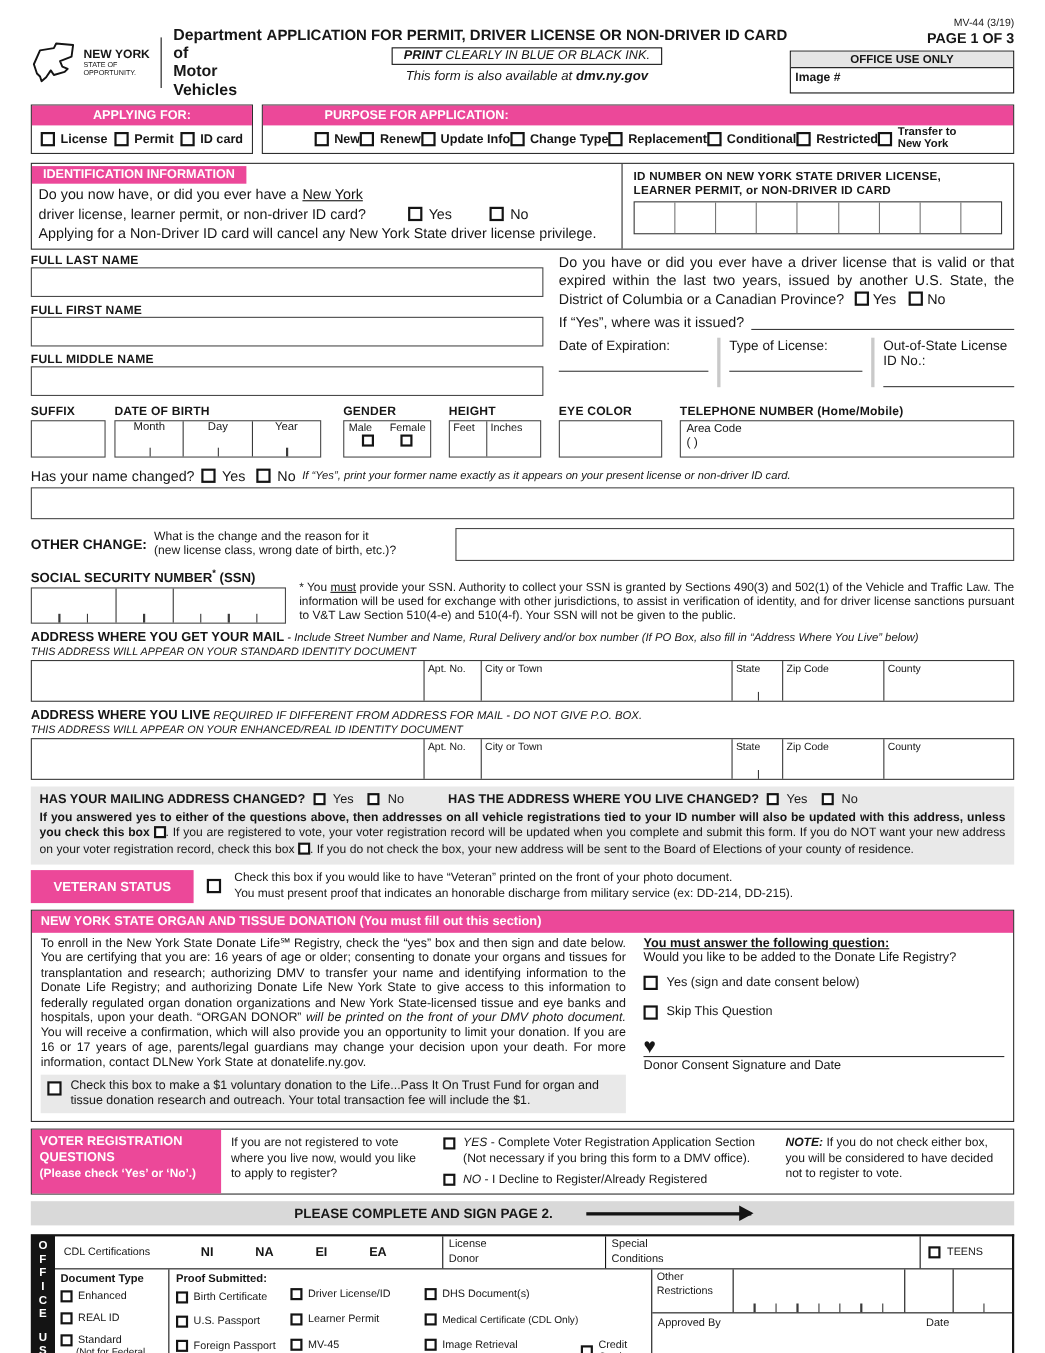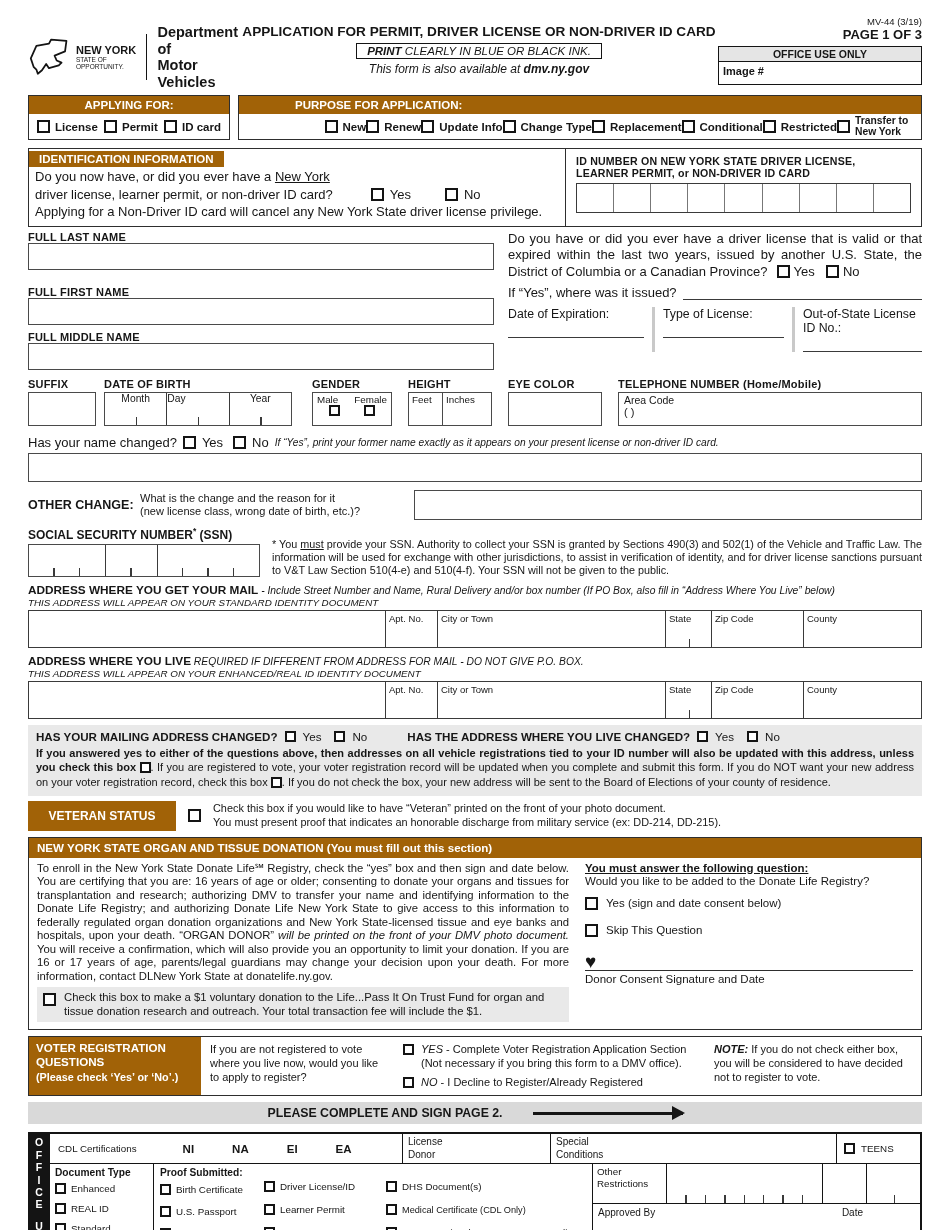--- a/index.html
+++ b/index.html
@@ -1,20 +1,20 @@
 <!DOCTYPE html>
 <html><head>
 <meta charset="utf-8">
 <style>
   *{margin:0;padding:0;box-sizing:border-box}
   body{background:#fff;color:#161616;font-family:"Liberation Sans",sans-serif}
   .page{position:relative;width:950px;height:1230px;padding:16px 28px;background:#fff;overflow:hidden}
   .row{display:flex}
   .grow{flex:1}
-  .bar{background:#a16207;color:#fff;font-weight:bold;display:flex;align-items:center}
+  .bar{background:#ec4899;color:#fff;font-weight:bold;display:flex;align-items:center}
   .secbox{border:1.5px solid #2e2e2e}
   .fieldbox{border:1.5px solid #4a4a4a;background:#fff}
   .cb{display:inline-block;width:13px;height:13px;border:2px solid #141414;background:#fff;flex:none;vertical-align:-2px}
   .cb.sm{width:11px;height:11px}
   .lbl{font-weight:bold;font-size:11px;letter-spacing:.2px}
   .opt{display:flex;align-items:center;gap:5px;font-weight:bold;font-size:11.5px}
   .blank{display:inline-block;border-bottom:1.5px solid #3a3a3a;height:15px}
   .blankline{border-bottom:1.5px solid #3a3a3a;height:17px}
   .digits{display:flex;border:1.5px solid #3a3a3a;height:30px;background:#fff}
   .digits>div{flex:1;border-left:1px solid #777}
@@ -86,21 +86,21 @@
             <span>Permit</span>
           </div>
         <div class="opt">
             <span class="cb"></span>
             <span>ID card</span>
           </div>
       </div>
     </div>
     <div class="secbox grow">
       <div class="bar" style="height:18px;font-size:11.5px;padding-left:56px">PURPOSE FOR APPLICATION:</div>
-      <div class="row" style="justify-content:flex-end;align-items:center;height:25px;padding:0 8px">
+      <div class="row" style="justify-content:center;align-items:center;height:25px;padding:0 8px">
         <div class="opt">
             <span class="cb"></span>
             <span>New</span>
           </div>
         <div class="opt">
             <span class="cb"></span>
             <span>Renew</span>
           </div>
         <div class="opt">
             <span class="cb"></span>
@@ -161,21 +161,21 @@
           <div></div>
           <div></div>
       </div>
     </div>
   </div>
 
   <div class="row" style="margin-top:4px;gap:14px">
     <div style="width:466px;flex:none">
       <div class="lbl">FULL LAST NAME</div>
       <div class="fieldbox" style="height:27px"></div>
-      <div class="lbl" style="margin-top:16px">FULL FIRST NAME</div>
+      <div class="lbl" style="margin-top:6px">FULL FIRST NAME</div>
       <div class="fieldbox" style="height:27px"></div>
       <div class="lbl" style="margin-top:6px">FULL MIDDLE NAME</div>
       <div class="fieldbox" style="height:27px"></div>
     </div>
     <div class="grow">
       <div style="font-size:13px;line-height:16.5px;text-align:justify">
         <span>Do you have or did you ever have a driver license that is valid or that expired within the last two years, issued by another U.S. State, the District of Columbia or a Canadian Province?</span>
         <span class="cb" style="margin-left:6px"></span> <span>Yes</span>
         <span class="cb" style="margin-left:8px"></span> <span>No</span>
       </div>
@@ -202,21 +202,21 @@
 
   <div class="row" style="margin-top:8px">
     <div style="width:68px;flex:none">
       <div class="lbl">SUFFIX</div>
       <div class="fieldbox" style="height:34px;margin-top:2px"></div>
     </div>
     <div style="width:188px;flex:none;margin-left:8px">
       <div class="lbl">DATE OF BIRTH</div>
       <div class="fieldbox row" style="height:34px;margin-top:2px">
         <div class="tcell" style="border-left:none;text-align:center;font-size:10.3px"><span>Month</span><span class="ctick"></span></div>
-        <div class="tcell hard" style="text-align:left;font-size:10.3px"><span>Day</span><span class="ctick"></span></div>
+        <div class="tcell hard" style="text-align:center;font-size:10.3px"><span>Day</span><span class="ctick"></span></div>
         <div class="tcell hard" style="text-align:center;font-size:10.3px"><span>Year</span><span class="ctick"></span></div>
       </div>
     </div>
     <div style="width:80px;flex:none;margin-left:20px">
       <div class="lbl">GENDER</div>
       <div class="fieldbox" style="height:34px;margin-top:2px;padding:1px 4px">
         <div class="row" style="justify-content:space-between;font-size:9.8px">
           <span>Male</span>
           <span>Female</span>
         </div>

